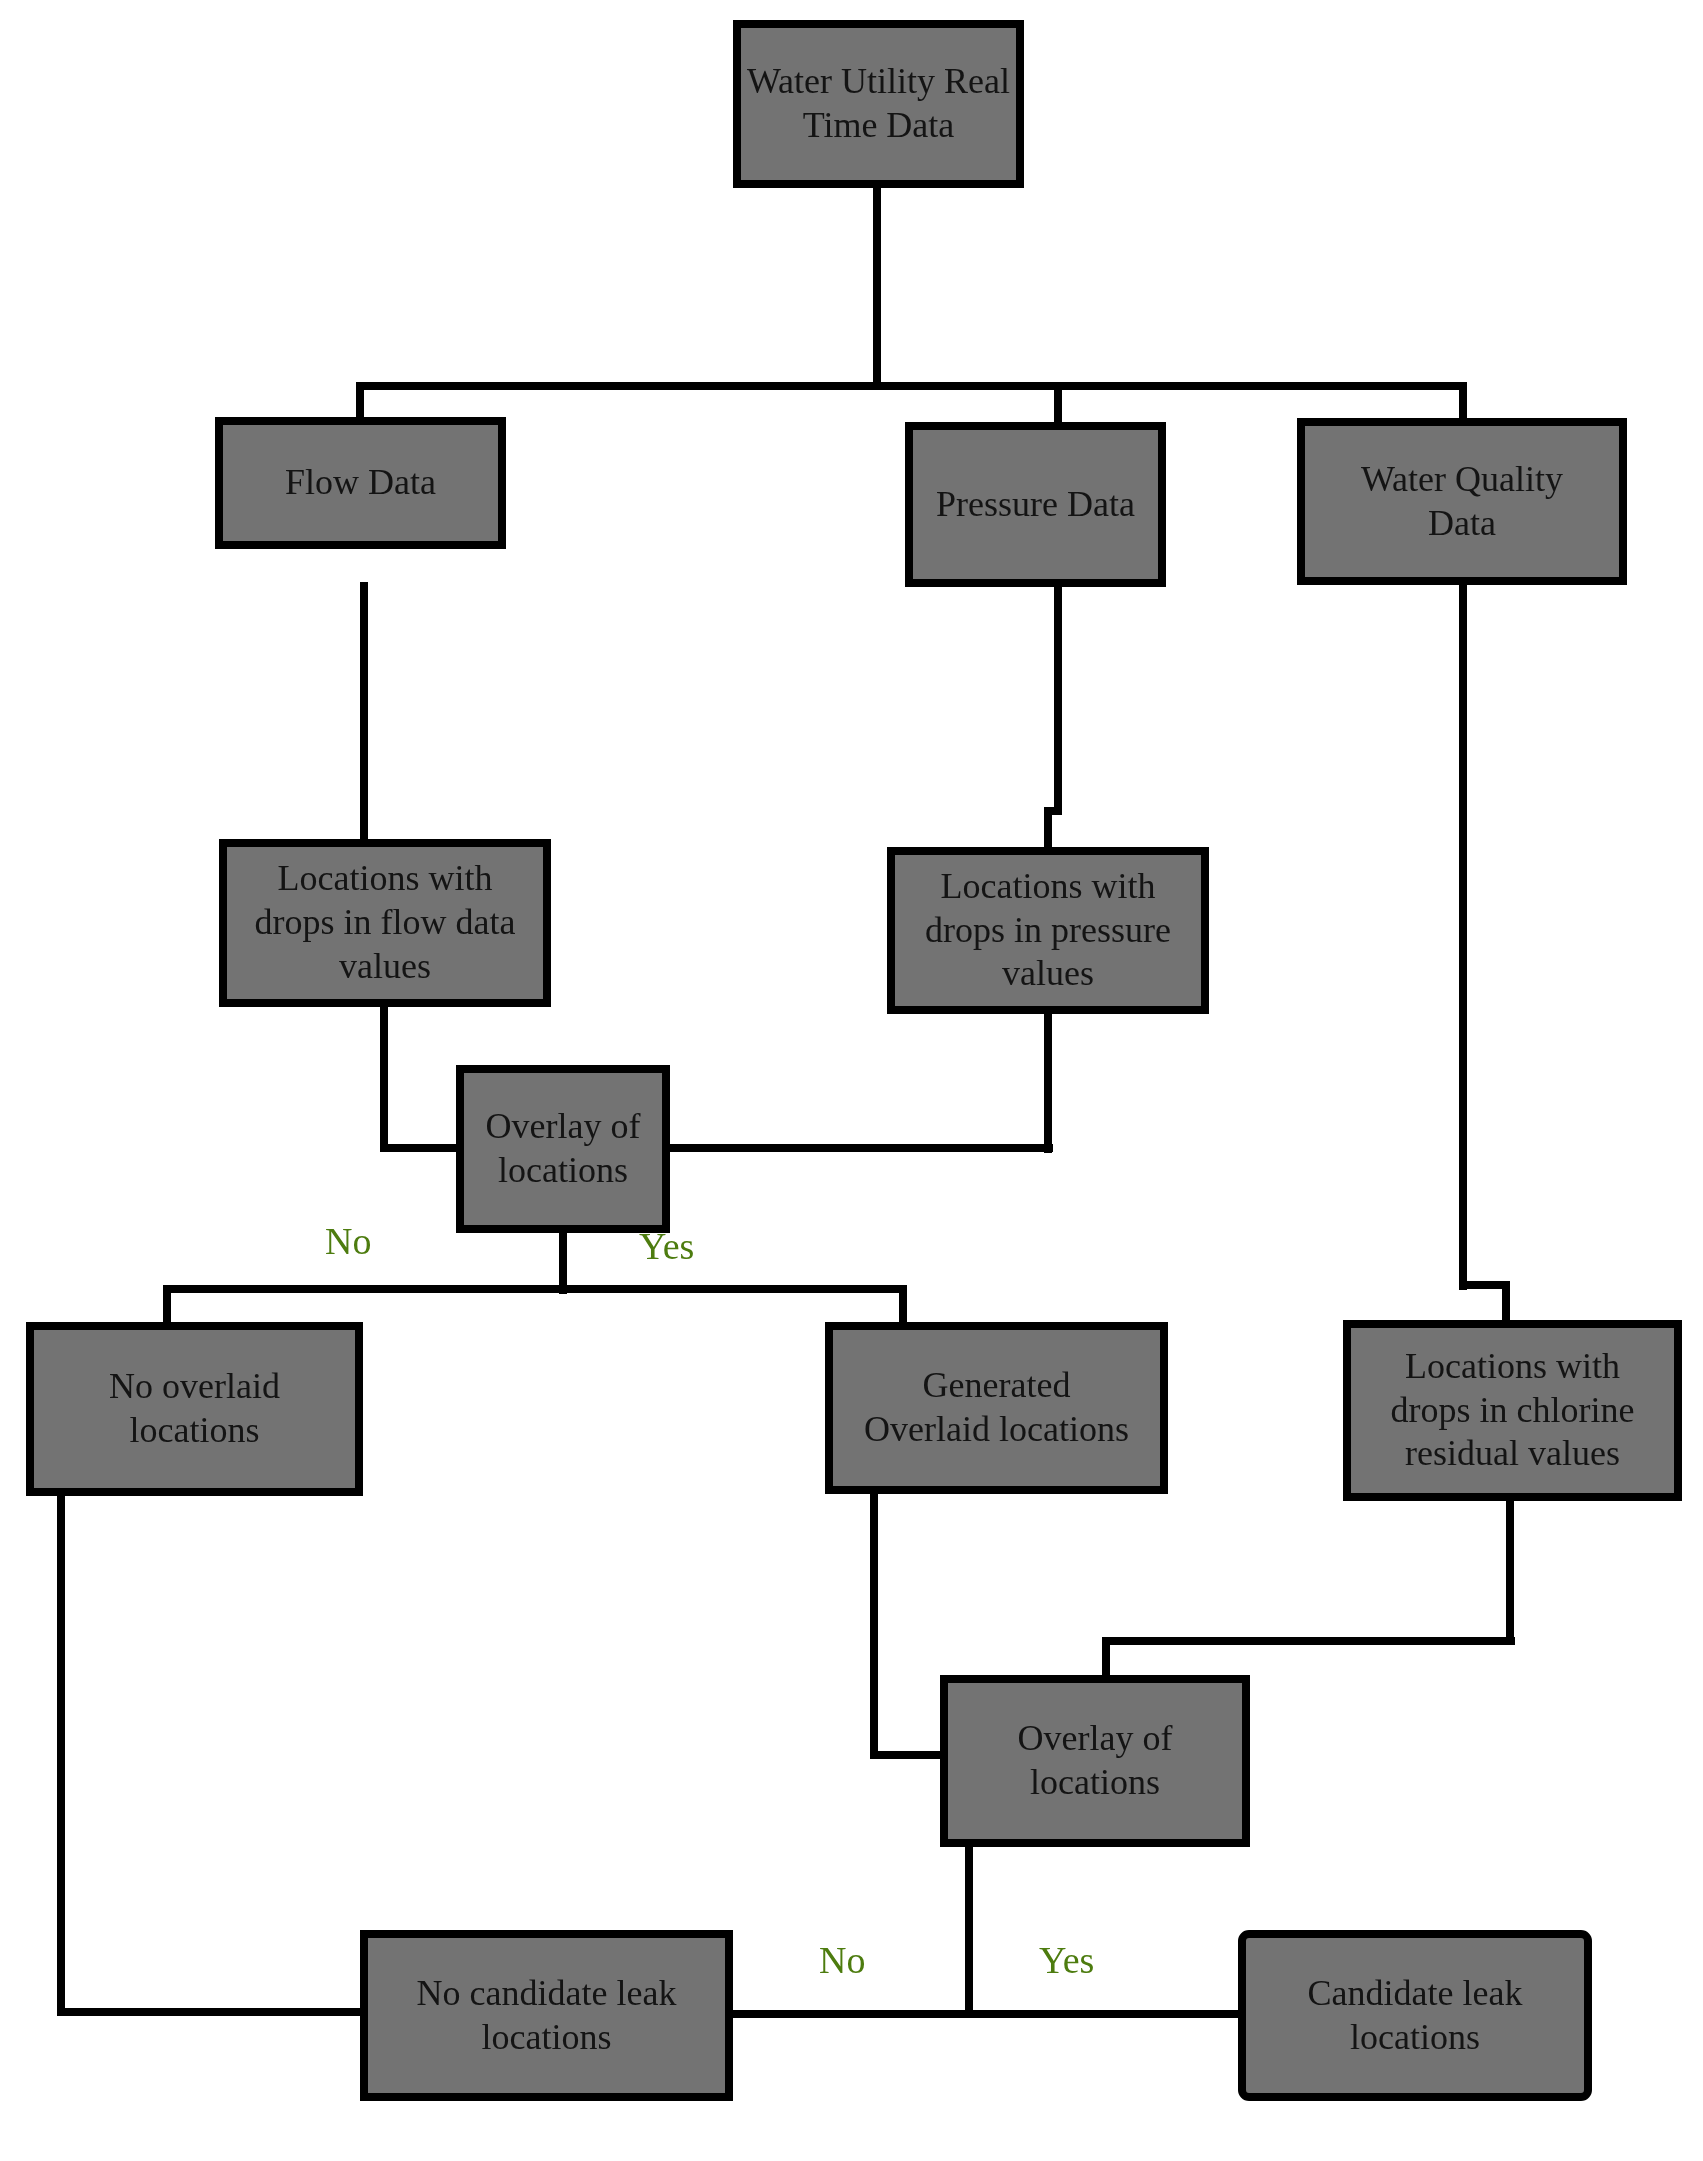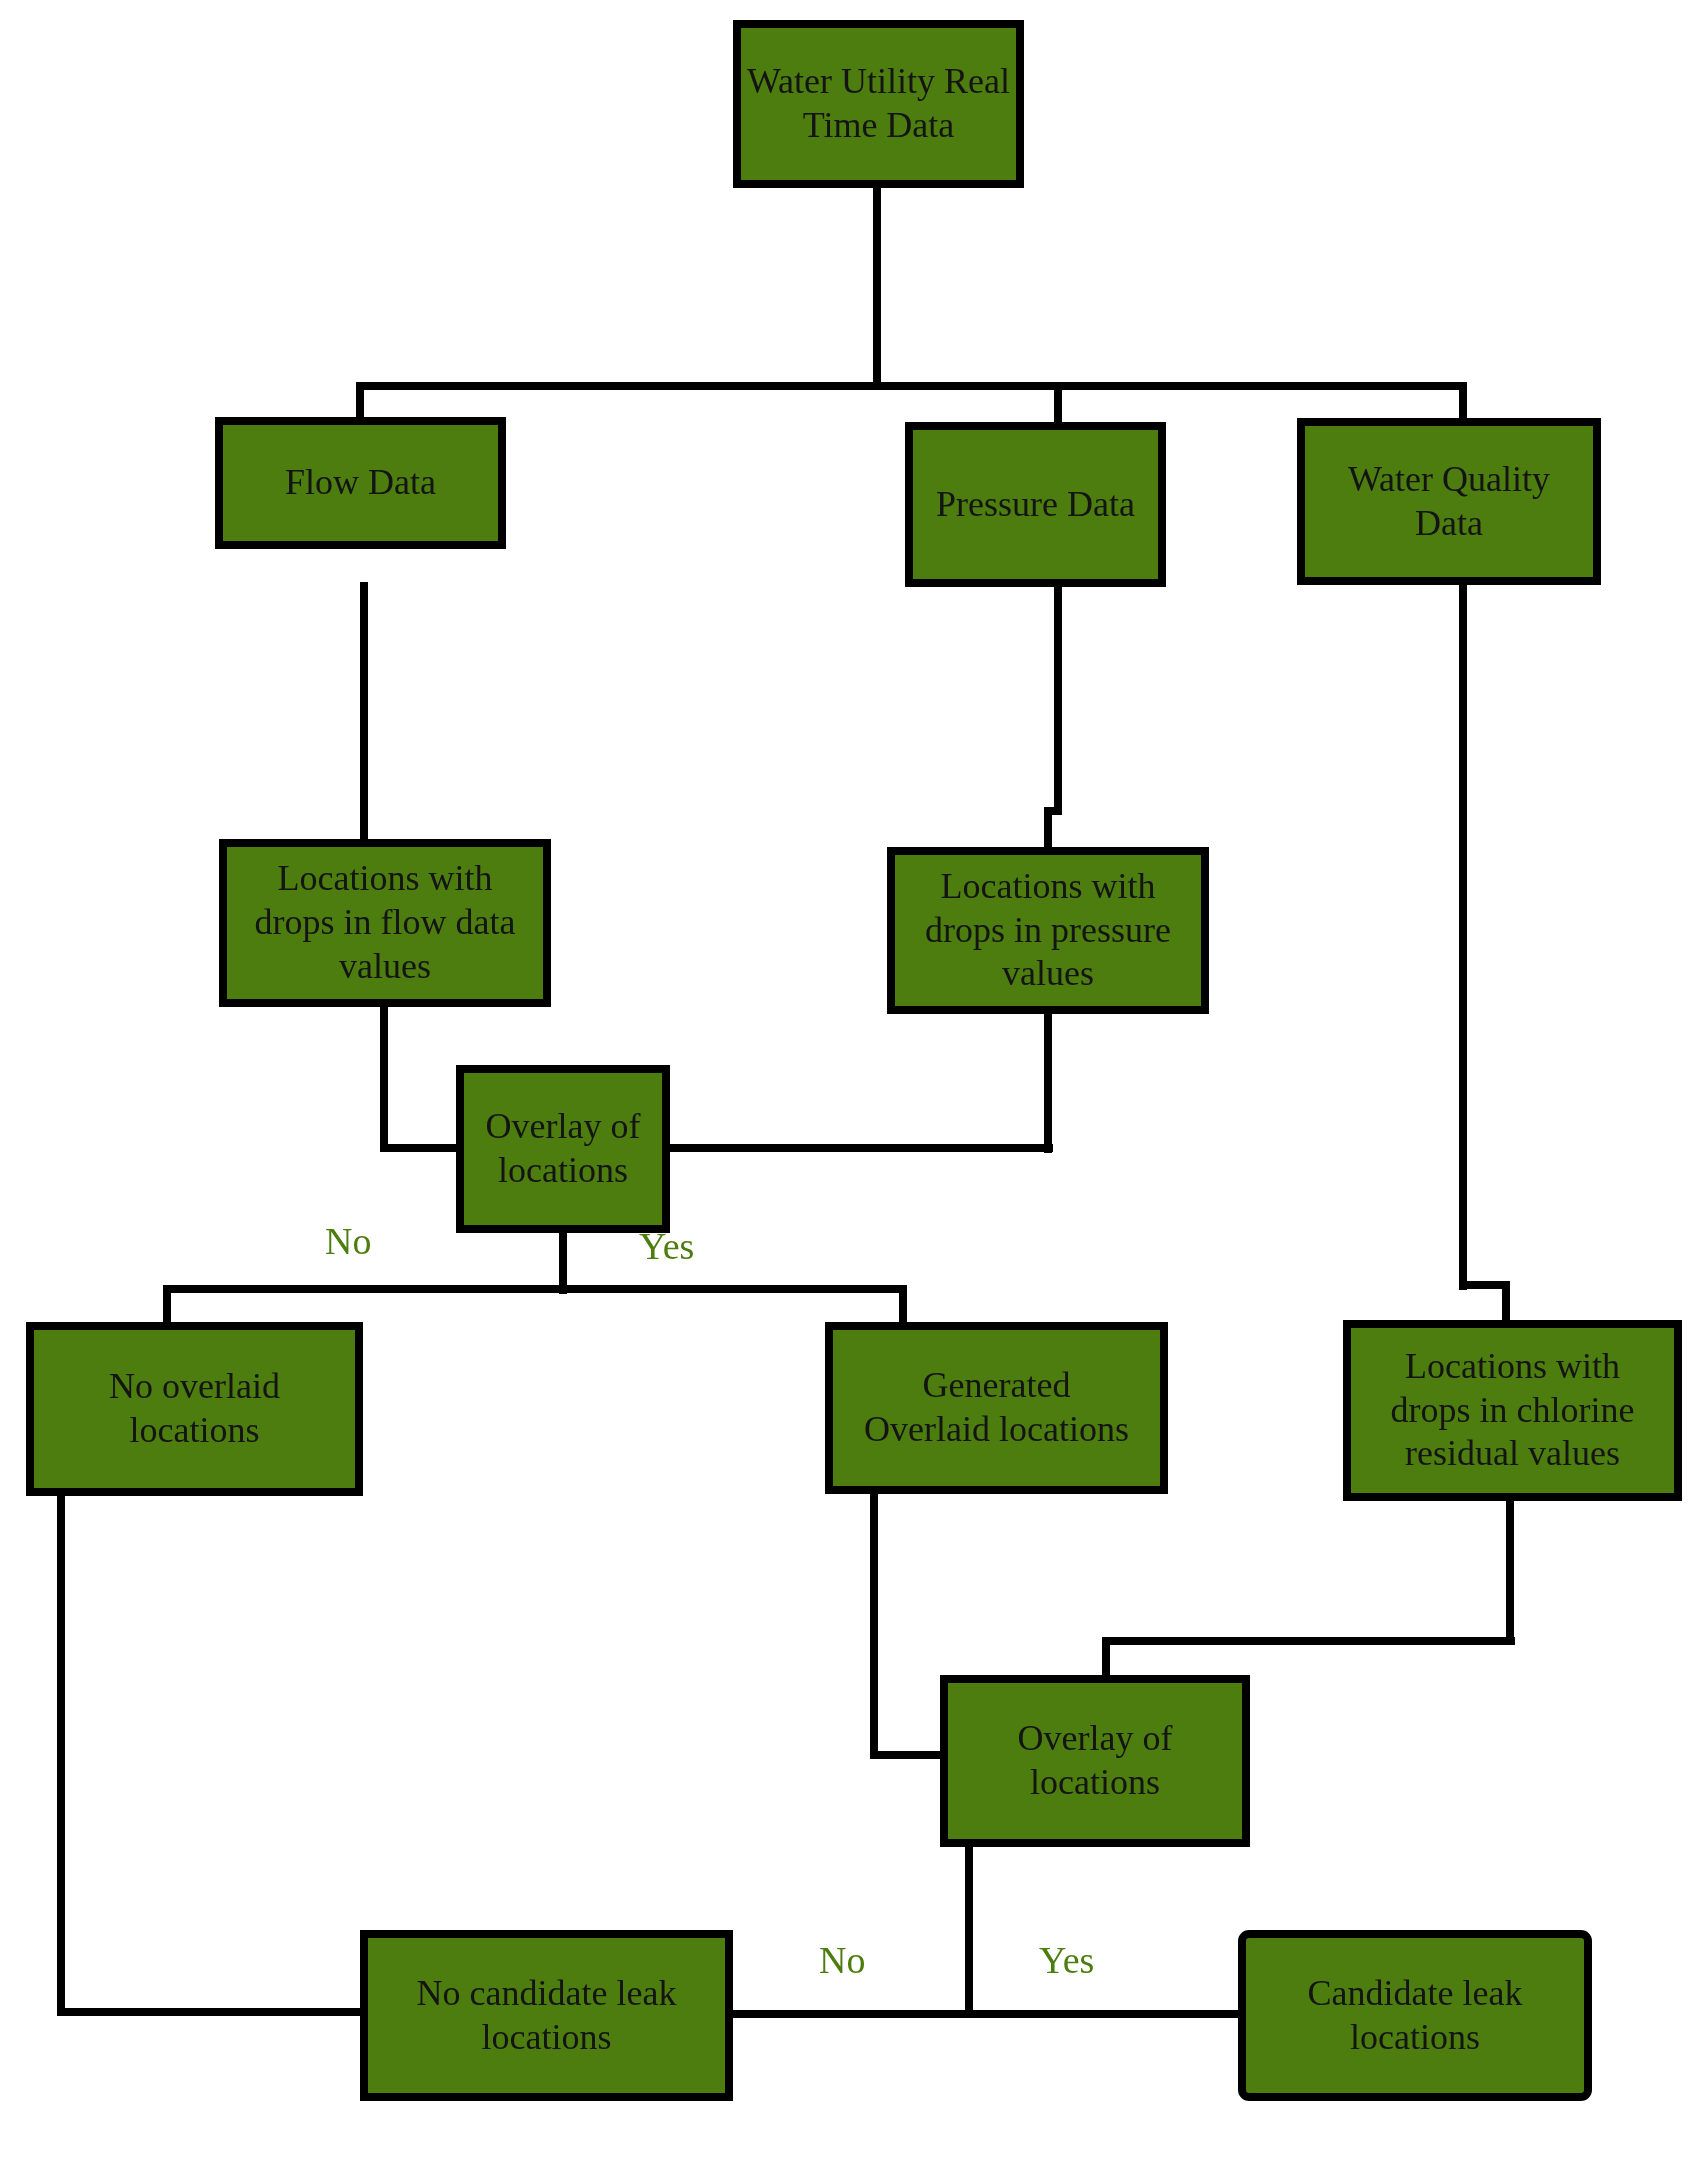--- a/index.html
+++ b/index.html
@@ -12,21 +12,21 @@
     width: 1704px;
     height: 2161px;
     background: #ffffff;
     overflow: hidden;
     font-family: "Liberation Serif", serif;
   }
   .node {
     position: absolute;
     box-sizing: border-box;
     border: 8.2px solid #000000;
-    background: #4d7c0f;
+    background: #737373;
     display: flex;
     align-items: center;
     justify-content: center;
     text-align: center;
     padding: 0 4px;
     z-index: 2;
   }
   .node .label {
     white-space: pre-line;
     font-size: 36px;
@@ -103,21 +103,21 @@
   </div>
 
   <div class="node" style="left:215px; top:417px; width:291px; height:132px;">
     <span class="label">Flow Data</span>
   </div>
 
   <div class="node" style="left:905px; top:422px; width:261px; height:165px;">
     <span class="label">Pressure Data</span>
   </div>
 
-  <div class="node" style="left:1297px; top:418px; width:304px; height:167px;justify-content:center;">
+  <div class="node" style="left:1297px; top:418px; width:330px; height:167px;justify-content:center;">
     <span class="label">Water Quality
 Data</span>
   </div>
 
   <div class="node" style="left:219px; top:839px; width:332px; height:168px;">
     <span class="label">Locations with
 drops in flow data
 values</span>
   </div>
 

